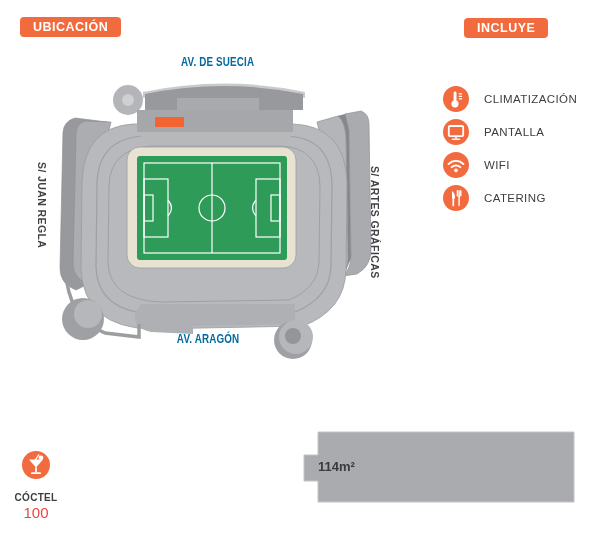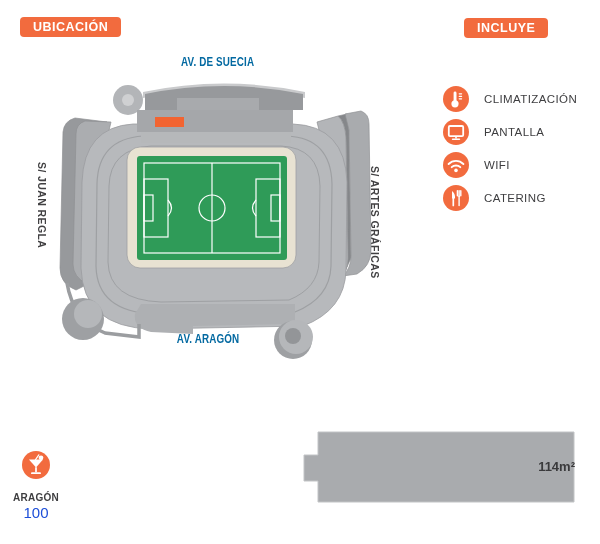--- a/index.html
+++ b/index.html
@@ -32,23 +32,23 @@
   }
   .inc-label{margin-left:15px;font-size:11.5px;letter-spacing:.4px;color:#3E3E40;}
   
   .cap-icon{
     position:absolute;left:22px;top:451px;width:28px;height:28px;border-radius:50%;
     background:#F26B3E;display:flex;align-items:center;justify-content:center;
   }
   .cap-label{position:absolute;left:4px;top:492px;width:64px;text-align:center;
     font-size:10px;font-weight:bold;letter-spacing:.3px;color:#3E3E40;}
   .cap-value{position:absolute;left:4px;top:504px;width:64px;text-align:center;
-    font-size:15px;color:#1d4ed8;}
-  
-  #room-area{position:absolute;left:318px;top:459px;width:257px;text-align:right;
+    font-size:15px;color:#ef4444;}
+  
+  #room-area{position:absolute;left:318px;top:459px;width:257px;text-align:left;
     font-size:13px;font-weight:bold;color:#3A3A3C;}
 </style>
 </head>
 <body>
 
 <div id="canvas">
 
   <span class="badge abs" style="left:20px;top:17px;">UBICACIÓN</span>
 
   <div class="street abs" style="left:130px;top:55px;width:175px;text-align:center;">
@@ -181,21 +181,21 @@
 
   <span class="cap-icon">
     <svg width="26" height="26" viewBox="0 0 24 24">
       <path d="M5.5 7 L18.5 7 L12 14.2 Z" fill="#fff"></path>
       <line x1="12" y1="14" x2="12" y2="18.6" stroke="#fff" stroke-width="1.6"></line>
       <line x1="8.2" y1="19.6" x2="15.8" y2="19.6" stroke="#fff" stroke-width="1.6" stroke-linecap="round"></line>
       <circle cx="16.6" cy="5.4" r="2.2" fill="#fff"></circle>
       <line x1="14.6" y1="2.6" x2="11.4" y2="7.2" stroke="#fff" stroke-width="1.1" stroke-linecap="round"></line>
     </svg>
   </span>
-  <div class="cap-label">ARAGÓN</div>
+  <div class="cap-label">CÓCTEL</div>
   <div class="cap-value">100</div>
 
   <svg class="abs" style="left:300px;top:428px;" width="280" height="80" viewBox="0 0 280 80">
     <polygon points="18,4 274,4 274,74 18,74 18,53 4,53 4,27 18,27" fill="#A9ABAE" stroke="#C2C4C6" stroke-width="1"></polygon>
   </svg>
   <div id="room-area">114m²</div>
 
 </div>
 
 </body></html>

